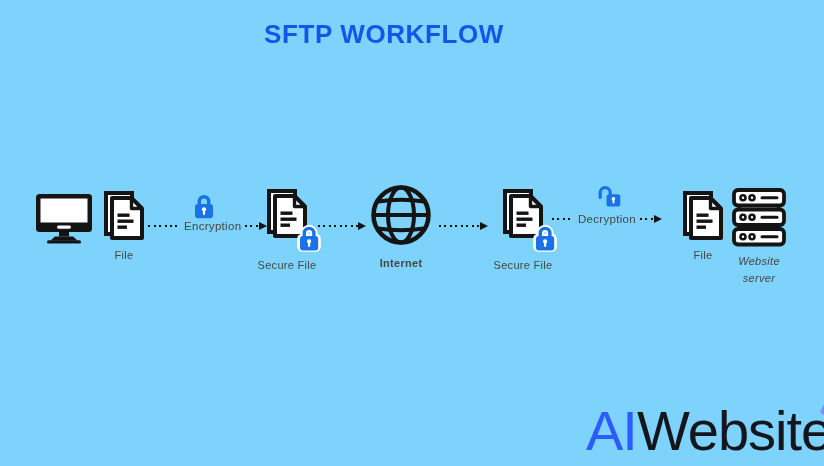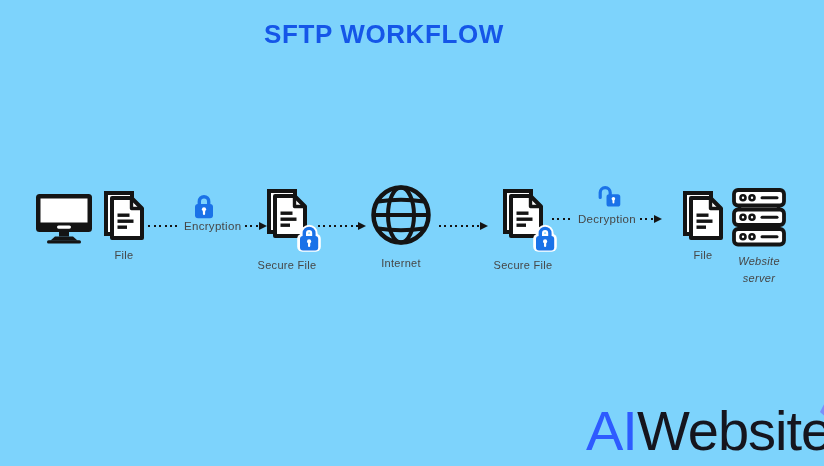--- a/index.html
+++ b/index.html
@@ -118,21 +118,21 @@
       </svg>
     </div>
     <div class="nlabel" style="margin-top:15px;">Secure File</div>
   </div>
 
   <div class="connector" style="left:318px;top:219px;width:48px;">
     <div class="dotline" style="flex:1;"></div>
     <div class="arrowhead"></div>
   </div>
 
-  <div class="node" style="left:369px;top:184px;width:64px;">
+  <div class="node" style="left:369px;top:184px;width:64px;font-weight:bold;">
     <svg width="62" height="62" viewBox="0 0 62 62">
       <circle cx="31" cy="31" r="27.5" class="ink-stroke" stroke-width="4.5"></circle>
       <ellipse cx="31" cy="31" rx="13" ry="27.5" class="ink-stroke" stroke-width="4"></ellipse>
       <path d="M4.5 31 H57.5" class="ink-stroke" stroke-width="4"></path>
       <path d="M8 17.5 Q31 14 54 17.5" class="ink-stroke" stroke-width="4"></path>
       <path d="M8 44.5 Q31 48 54 44.5" class="ink-stroke" stroke-width="4"></path>
     </svg>
     <div class="nlabel" style="margin-top:9px;">Internet</div>
   </div>
 

